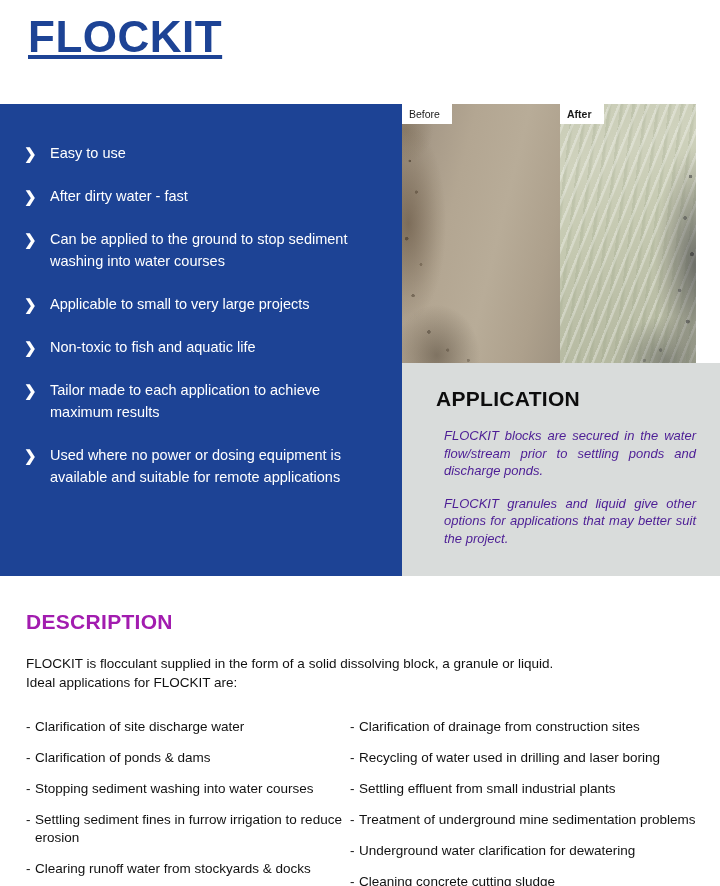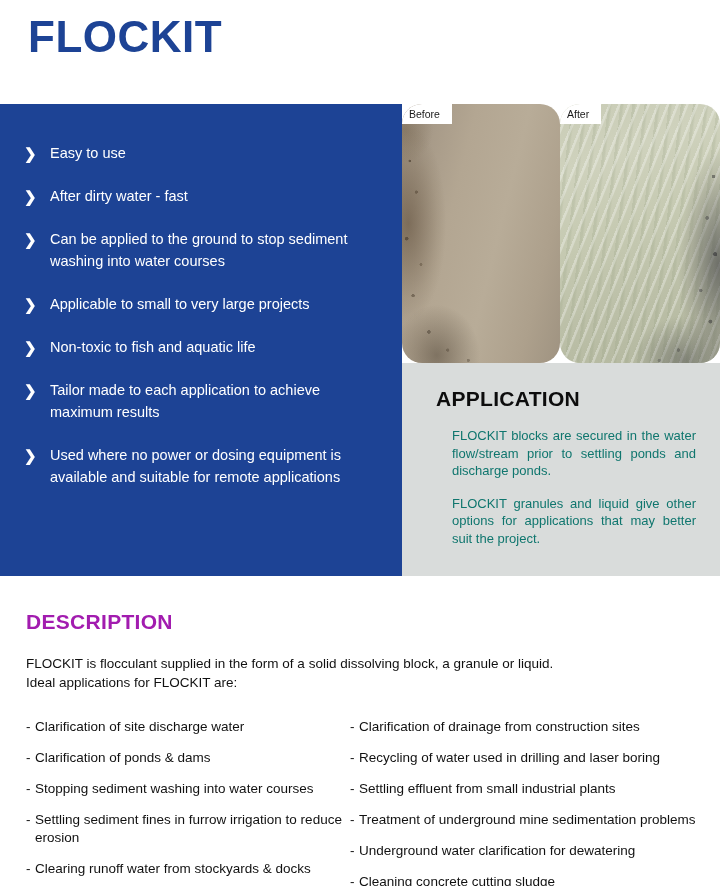--- a/index.html
+++ b/index.html
@@ -23,20 +23,21 @@
     height: 104px;
     box-sizing: border-box;
   }
   .brand-title {
     font-size: 44px;
     line-height: 46px;
     font-weight: bold;
     color: #1d4395;
     letter-spacing: 0.5px;
     font-family: "Liberation Sans", sans-serif;
+    text-decoration: underline;
   }
   .brand-subtitle {
     margin-top: 4px;
     font-size: 23px;
     line-height: 26px;
     color: #8a8a8a;
     letter-spacing: 0.2px;
     font-family: "Liberation Sans", sans-serif;
   }
 
@@ -83,24 +84,23 @@
     display: flex;
     flex-direction: column;
   }
   .photo-pair {
     height: 259px;
     display: flex;
   }
   .photo {
     position: relative;
     overflow: hidden;
-    border-radius: 20px;
   }
   .photo.before { width: 158px; }
-  .photo.after  { width: 160px; }
+  .photo.after  { width: 136px; font-weight: bold; }
 
   
   .photo.before .img {
     position: absolute;
     inset: 0;
     background:
       radial-gradient(ellipse 50px 130px at 4% 46%, rgba(90,72,52,0.55), rgba(120,104,82,0.16) 58%, rgba(0,0,0,0) 76%),
       radial-gradient(ellipse 60px 70px at 22% 97%, rgba(74,62,48,0.50), rgba(0,0,0,0) 72%),
       radial-gradient(ellipse 38px 44px at 2% 10%, rgba(108,92,70,0.42), rgba(0,0,0,0) 74%),
       linear-gradient(104deg, #9a8d7c 0%, #a79a88 16%, #b3a692 34%, #b8ac98 58%, #ada08c 82%, #9f9381 100%);
@@ -168,23 +168,24 @@
     font-size: 21px;
     line-height: 24px;
     font-weight: bold;
     color: #0d0d0d;
     letter-spacing: 0.3px;
     margin-bottom: 16px;
   }
   .application-para {
     font-size: 13px;
     line-height: 17.5px;
-    color: #0f766e;
+    color: #4c1d95;
     text-align: justify;
-    margin: 0 0 15px 16px;
+    margin: 0 0 15px 8px;
+    font-style: italic;
   }
   .application-para:last-child { margin-bottom: 0; }
 
   
   .description {
     padding: 34px 24px 0 26px;
   }
   .description-heading {
     font-size: 21px;
     line-height: 24px;

